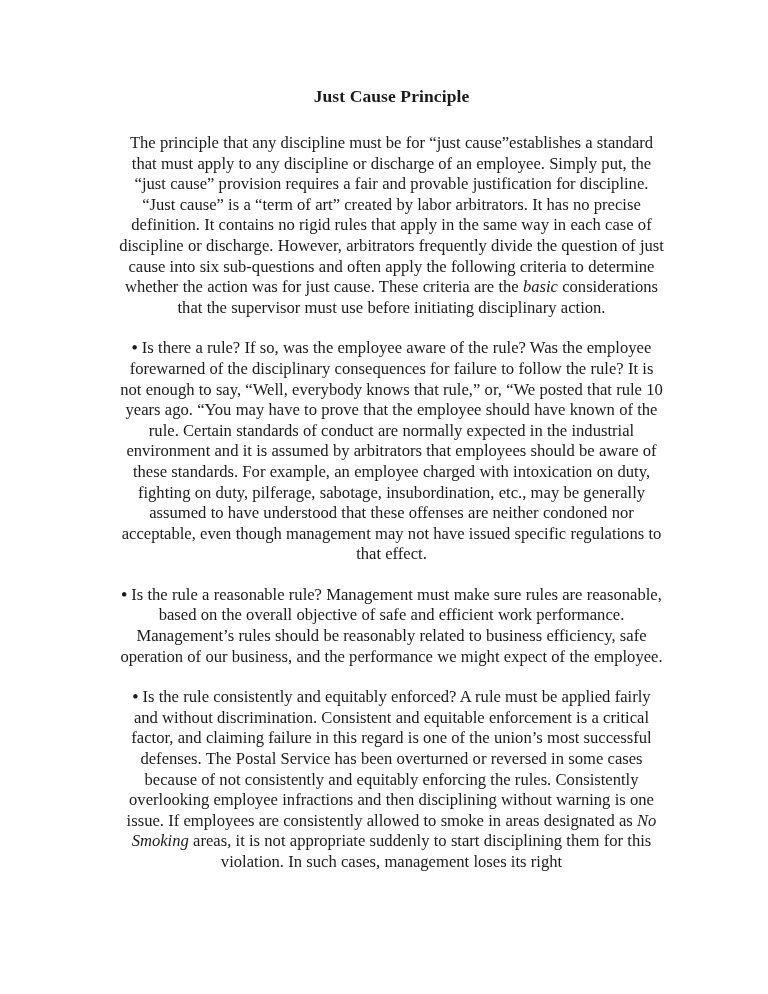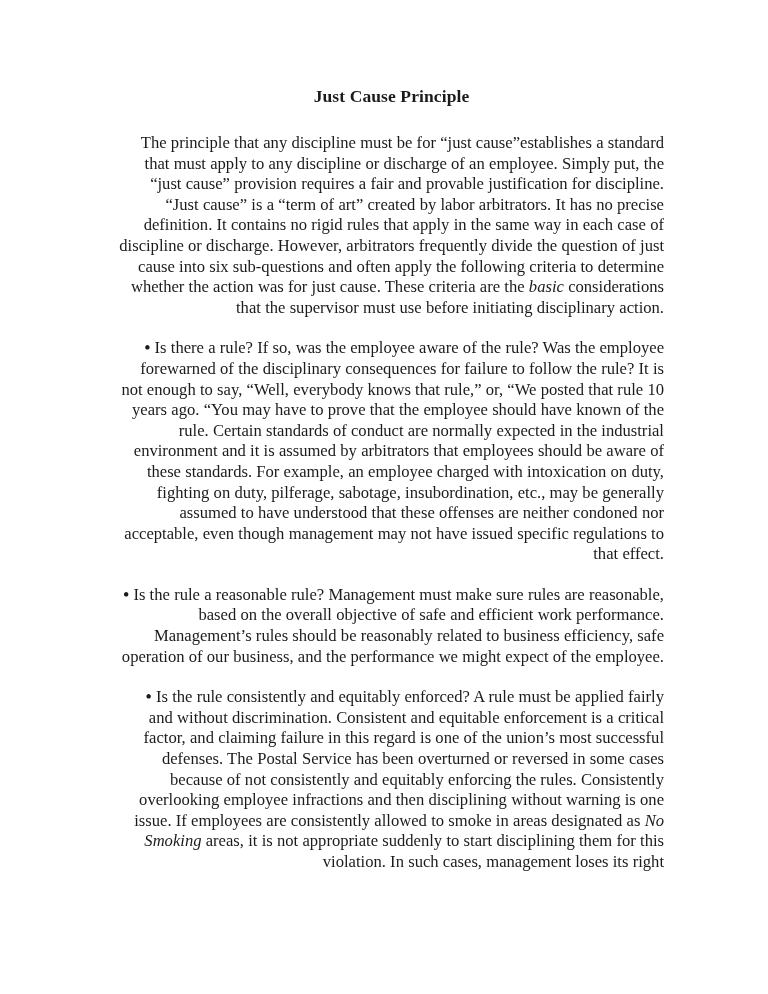--- a/index.html
+++ b/index.html
@@ -32,21 +32,21 @@
     font-size: 17.5px;
     font-weight: bold;
     text-align: center;
     letter-spacing: 0.1px;
     margin: 0 0 27px 0;
     line-height: 20px;
   }
   .para {
     font-size: 16.6px;
     line-height: 20.6px;
-    text-align: right;
+    text-align: center;
     margin: 0 0 20px 0;
     word-spacing: 0.1px;
     hyphens: none;
   }
   .para:last-child {
     margin-bottom: 6px;
   }
   .lead {
     font-weight: normal;
   }

